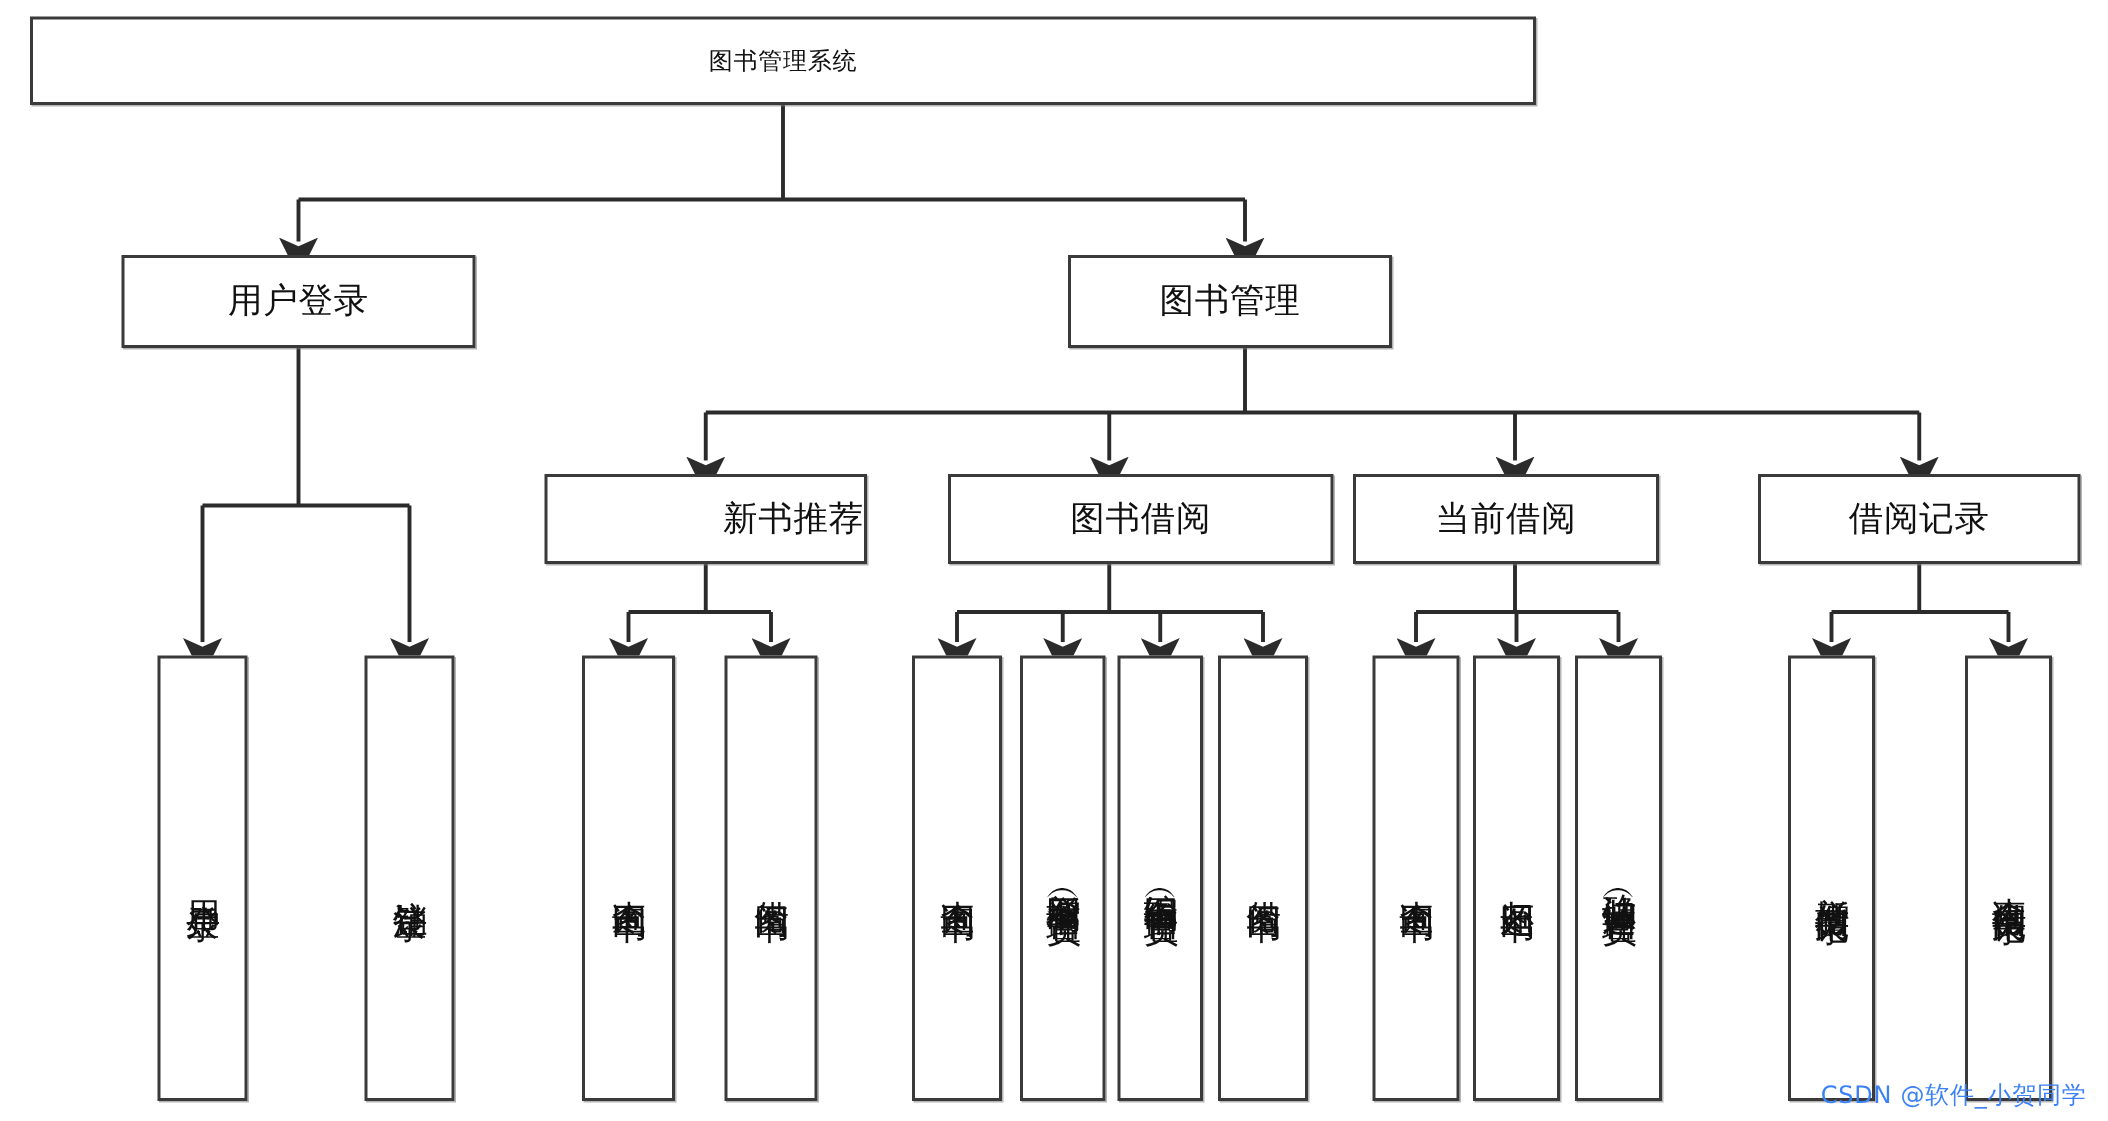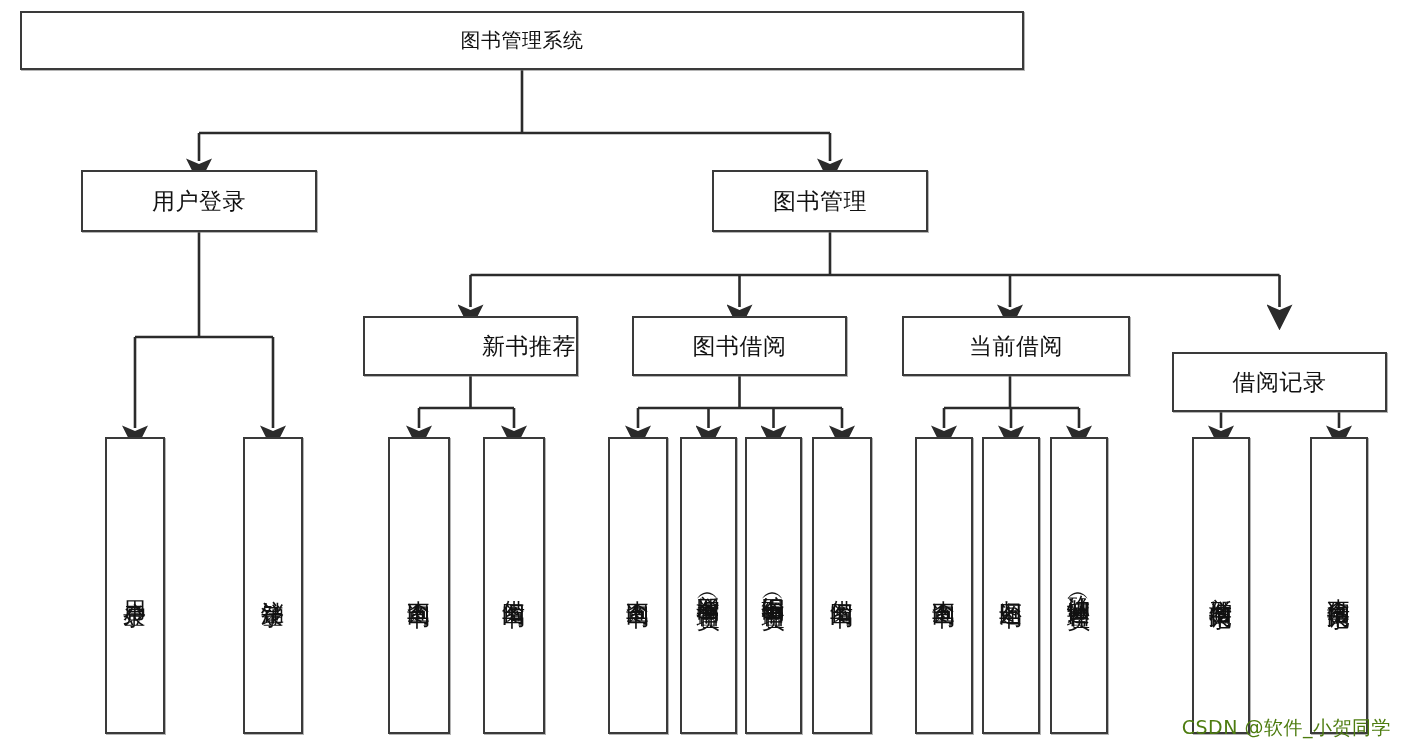--- a/index.html
+++ b/index.html
@@ -44,27 +44,27 @@
   .node.horizontal .label {
     writing-mode: horizontal-tb;
     font-size: 23px;
   }
   .node.vertical .label {
     writing-mode: vertical-rl;
     text-orientation: upright;
     font-size: 23px;
     letter-spacing: 2px;
   }
-  .node.root .label { font-size: 20px; }
+  .node.root .label { font-size: 16px; }
   .watermark {
     position: absolute;
     right: 14px;
     bottom: 6px;
-    font-size: 19px;
-    color: #4d7c0f;
+    font-size: 16px;
+    color: #3b82f6;
     white-space: nowrap;
     letter-spacing: 0.5px;
   }
 </style>
 </head>
 <body>
 
 <div id="diagram-root">
 
   <svg id="edges" viewBox="0 0 1405 747" xmlns="http://www.w3.org/2000/svg">
@@ -117,27 +117,27 @@
   <div class="node horizontal" style="left: 81px; top: 170px; width: 236px; height: 62px;">
     <span class="label">用户登录</span>
   </div>
   <div class="node horizontal" style="left: 712px; top: 170px; width: 216px; height: 62px;">
     <span class="label">图书管理</span>
   </div>
 
   <div class="node horizontal" style="left: 363px; top: 316px; width: 215px; height: 60px; justify-content: flex-end;">
     <span class="label">新书推荐</span>
   </div>
-  <div class="node horizontal" style="left: 632px; top: 316px; width: 215px; height: 60px;">
+  <div class="node horizontal" style="left: 632px; top: 316px; width: 257px; height: 60px;">
     <span class="label">图书借阅</span>
   </div>
-  <div class="node horizontal" style="left: 902px; top: 316px; width: 228px; height: 60px;">
+  <div class="node horizontal" style="left: 902px; top: 316px; width: 204px; height: 60px;">
     <span class="label">当前借阅</span>
   </div>
-  <div class="node horizontal" style="left: 1172px; top: 316px; width: 215px; height: 60px; margin-top: 36px;">
+  <div class="node horizontal" style="left: 1172px; top: 316px; width: 215px; height: 60px;">
     <span class="label">借阅记录</span>
   </div>
 
   <div class="node vertical" style="left: 105px; top: 437px; width: 60px; height: 297px;">
     <span class="label">用户登录</span>
   </div>
   <div class="node vertical" style="left: 243px; top: 437px; width: 60px; height: 297px;">
     <span class="label">注销登录</span>
   </div>
 

